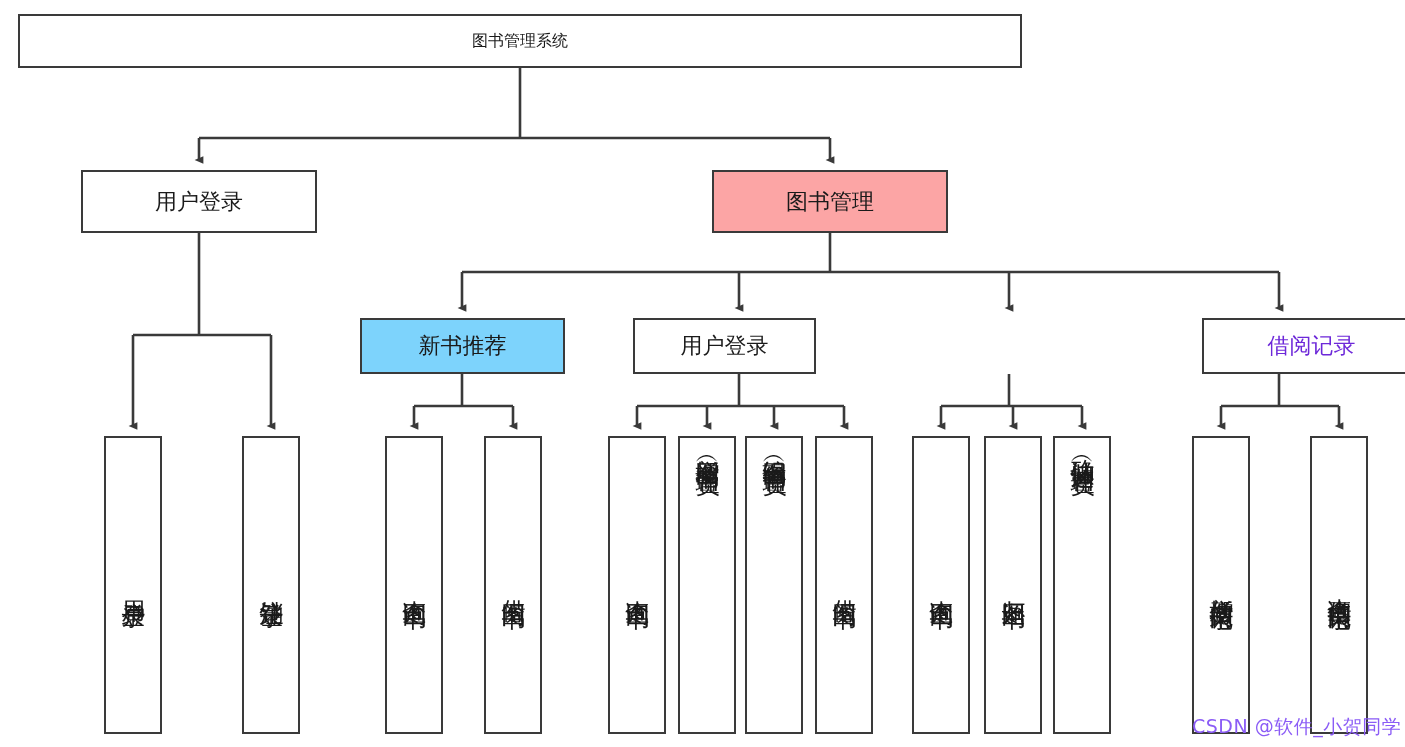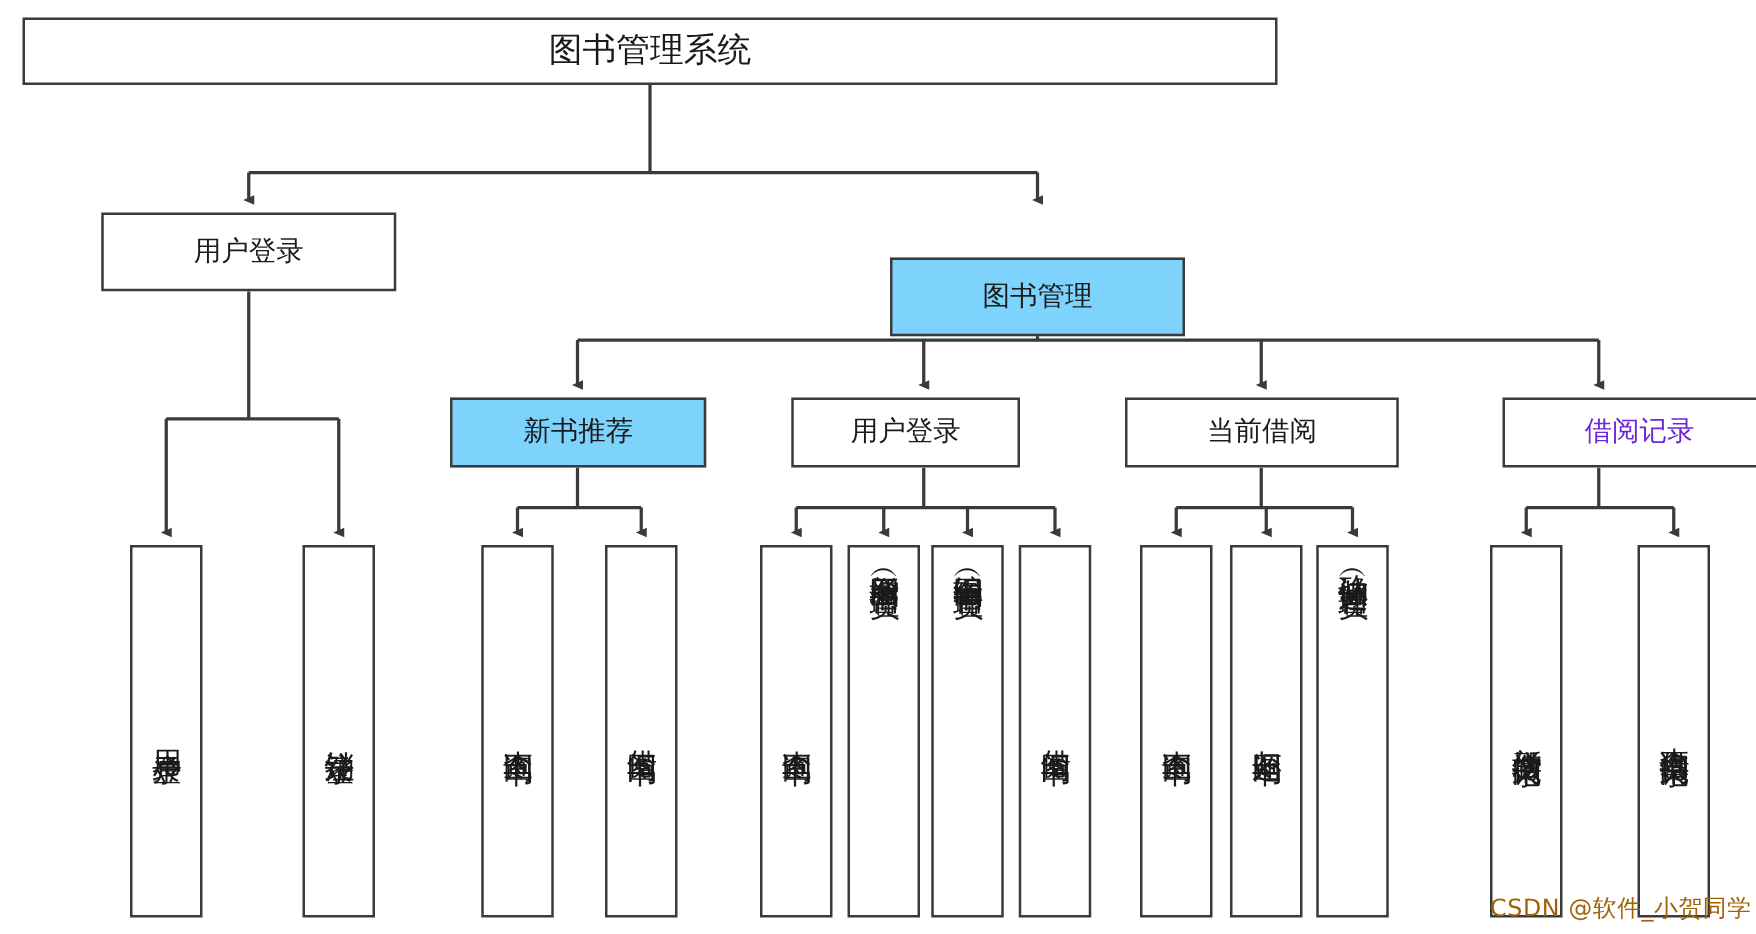--- a/index.html
+++ b/index.html
@@ -29,21 +29,21 @@
     border: 2px solid #3a3a3a;
     background: #ffffff;
     color: #1a1a1a;
     display: flex;
     align-items: center;
     justify-content: center;
     text-align: center;
     line-height: 1.05;
   }
   .node.root {
-    font-size: 27px;
+    font-size: 16px;
   }
   .node.level2 {
     font-size: 22px;
   }
   .node.level3 {
     font-size: 22px;
   }
   .node.leaf {
     font-size: 24px;
     writing-mode: vertical-rl;
@@ -116,36 +116,35 @@
       <path d="M1279,374 L1279,406"></path>
       <path d="M1221,406 L1339,406"></path>
       <path d="M1221,406 L1221,426" marker-end="url(#arrow)"></path>
       <path d="M1339,406 L1339,426" marker-end="url(#arrow)"></path>
     </g>
   </svg>
 
   <div class="node root" style="left: 18px; top: 14px; width: 1004px; height: 54px; border-color: rgb(58, 58, 58); background: rgb(255, 255, 255); color: rgb(26, 26, 26);">图书管理系统</div>
 
   <div class="node level2" style="left: 81px; top: 170px; width: 236px; height: 63px; border-color: rgb(58, 58, 58); background: rgb(255, 255, 255); color: rgb(26, 26, 26);">用户登录</div>
-  <div class="node level2" style="left: 712px; top: 170px; width: 236px; height: 63px; border-color: rgb(58, 58, 58); background: #7dd3fc; color: rgb(26, 26, 26); margin-top: 36px;">图书管理</div>
+  <div class="node level2" style="left: 712px; top: 170px; width: 236px; height: 63px; border-color: rgb(58, 58, 58); background: #fca5a5; color: rgb(26, 26, 26);">图书管理</div>
 
   <div class="node level3" style="left: 360px; top: 318px; width: 205px; height: 56px; border-color: rgb(58, 58, 58); background: #7dd3fc; color: rgb(26, 26, 26);">新书推荐</div>
   <div class="node level3" style="left: 633px; top: 318px; width: 183px; height: 56px; border-color: rgb(58, 58, 58); background: rgb(255, 255, 255); color: rgb(26, 26, 26);">用户登录</div>
-  <div class="node level3" style="left: 900px; top: 318px; width: 219px; height: 56px; border-color: rgb(58, 58, 58); background: rgb(255, 255, 255); color: rgb(26, 26, 26);">当前借阅</div>
   <div class="node level3" style="left: 1202px; top: 318px; width: 219px; height: 56px; border-color: rgb(58, 58, 58); background: rgb(255, 255, 255); color: #6d28d9;">借阅记录</div>
 
   <div class="node leaf" style="left: 104px; top: 436px; width: 58px; height: 298px; border-color: rgb(58, 58, 58); background: rgb(255, 255, 255); color: rgb(26, 26, 26);">用户登录</div>
   <div class="node leaf" style="left: 242px; top: 436px; width: 58px; height: 298px; border-color: rgb(58, 58, 58); background: rgb(255, 255, 255); color: rgb(26, 26, 26);">注销登录</div>
   <div class="node leaf" style="left: 385px; top: 436px; width: 58px; height: 298px; border-color: rgb(58, 58, 58); background: rgb(255, 255, 255); color: rgb(26, 26, 26);">查询图书</div>
   <div class="node leaf" style="left: 484px; top: 436px; width: 58px; height: 298px; border-color: rgb(58, 58, 58); background: rgb(255, 255, 255); color: rgb(26, 26, 26);">借阅图书</div>
   <div class="node leaf" style="left: 608px; top: 436px; width: 58px; height: 298px; border-color: rgb(58, 58, 58); background: rgb(255, 255, 255); color: rgb(26, 26, 26);">查询图书</div>
   <div class="node leaf tall-text" style="left: 678px; top: 436px; width: 58px; height: 298px; border-color: rgb(58, 58, 58); background: rgb(255, 255, 255); color: rgb(26, 26, 26);">新增图书（管理员）</div>
   <div class="node leaf tall-text" style="left: 745px; top: 436px; width: 58px; height: 298px; border-color: rgb(58, 58, 58); background: rgb(255, 255, 255); color: rgb(26, 26, 26);">编辑图书（管理员）</div>
   <div class="node leaf" style="left: 815px; top: 436px; width: 58px; height: 298px; border-color: rgb(58, 58, 58); background: rgb(255, 255, 255); color: rgb(26, 26, 26);">借阅图书</div>
   <div class="node leaf" style="left: 912px; top: 436px; width: 58px; height: 298px; border-color: rgb(58, 58, 58); background: rgb(255, 255, 255); color: rgb(26, 26, 26);">查询图书</div>
   <div class="node leaf" style="left: 984px; top: 436px; width: 58px; height: 298px; border-color: rgb(58, 58, 58); background: rgb(255, 255, 255); color: rgb(26, 26, 26);">归还图书</div>
   <div class="node leaf tall-text" style="left: 1053px; top: 436px; width: 58px; height: 298px; border-color: rgb(58, 58, 58); background: rgb(255, 255, 255); color: rgb(26, 26, 26);">确认归还（管理员）</div>
   <div class="node leaf" style="left: 1192px; top: 436px; width: 58px; height: 298px; border-color: rgb(58, 58, 58); background: rgb(255, 255, 255); color: rgb(26, 26, 26);">新增借阅记录</div>
   <div class="node leaf" style="left: 1310px; top: 436px; width: 58px; height: 298px; border-color: rgb(58, 58, 58); background: rgb(255, 255, 255); color: rgb(26, 26, 26);">查询借阅记录</div>
 
-  <div class="watermark" style="left: 1192px; top: 714px; color: #a16207;">CSDN @软件_小贺同学</div>
+  <div class="watermark" style="left: 1192px; top: 714px; color: #8b5cf6;">CSDN @软件_小贺同学</div>
 
 </div>
 
 </body></html>

